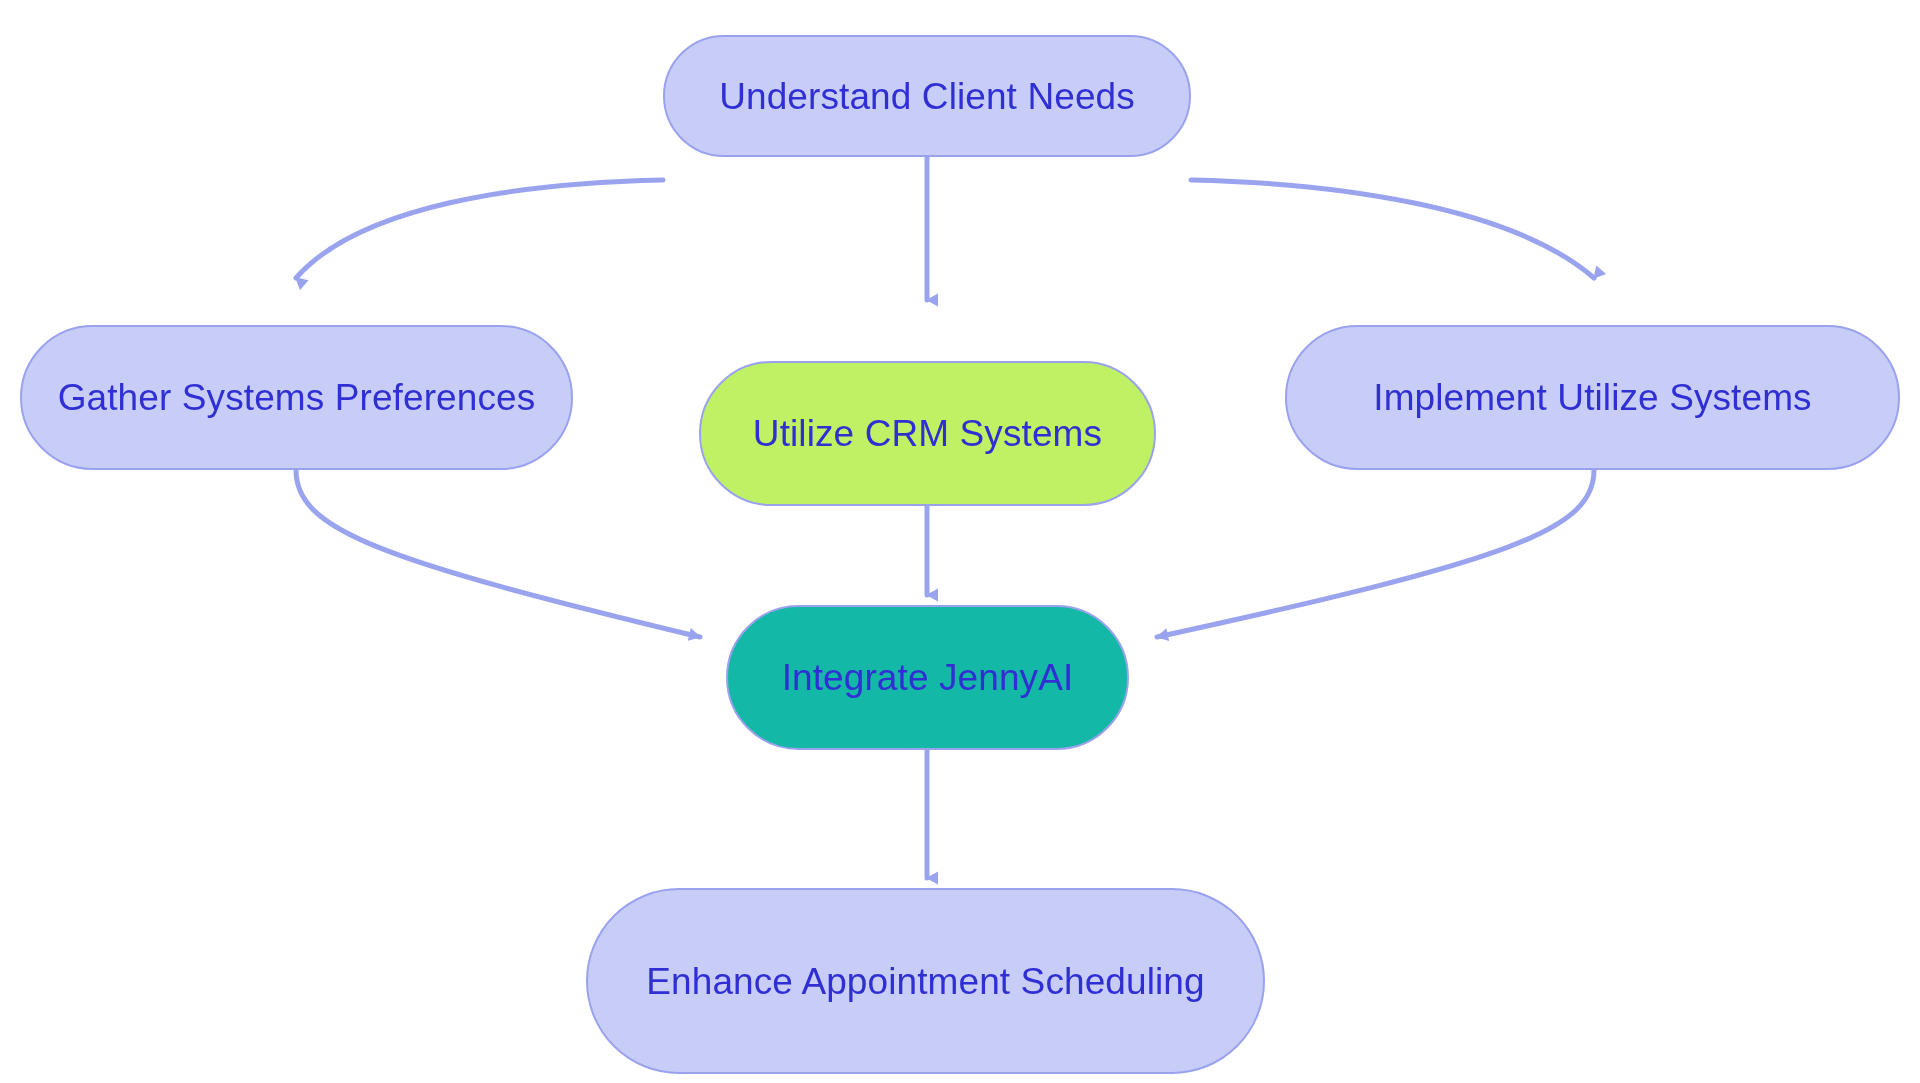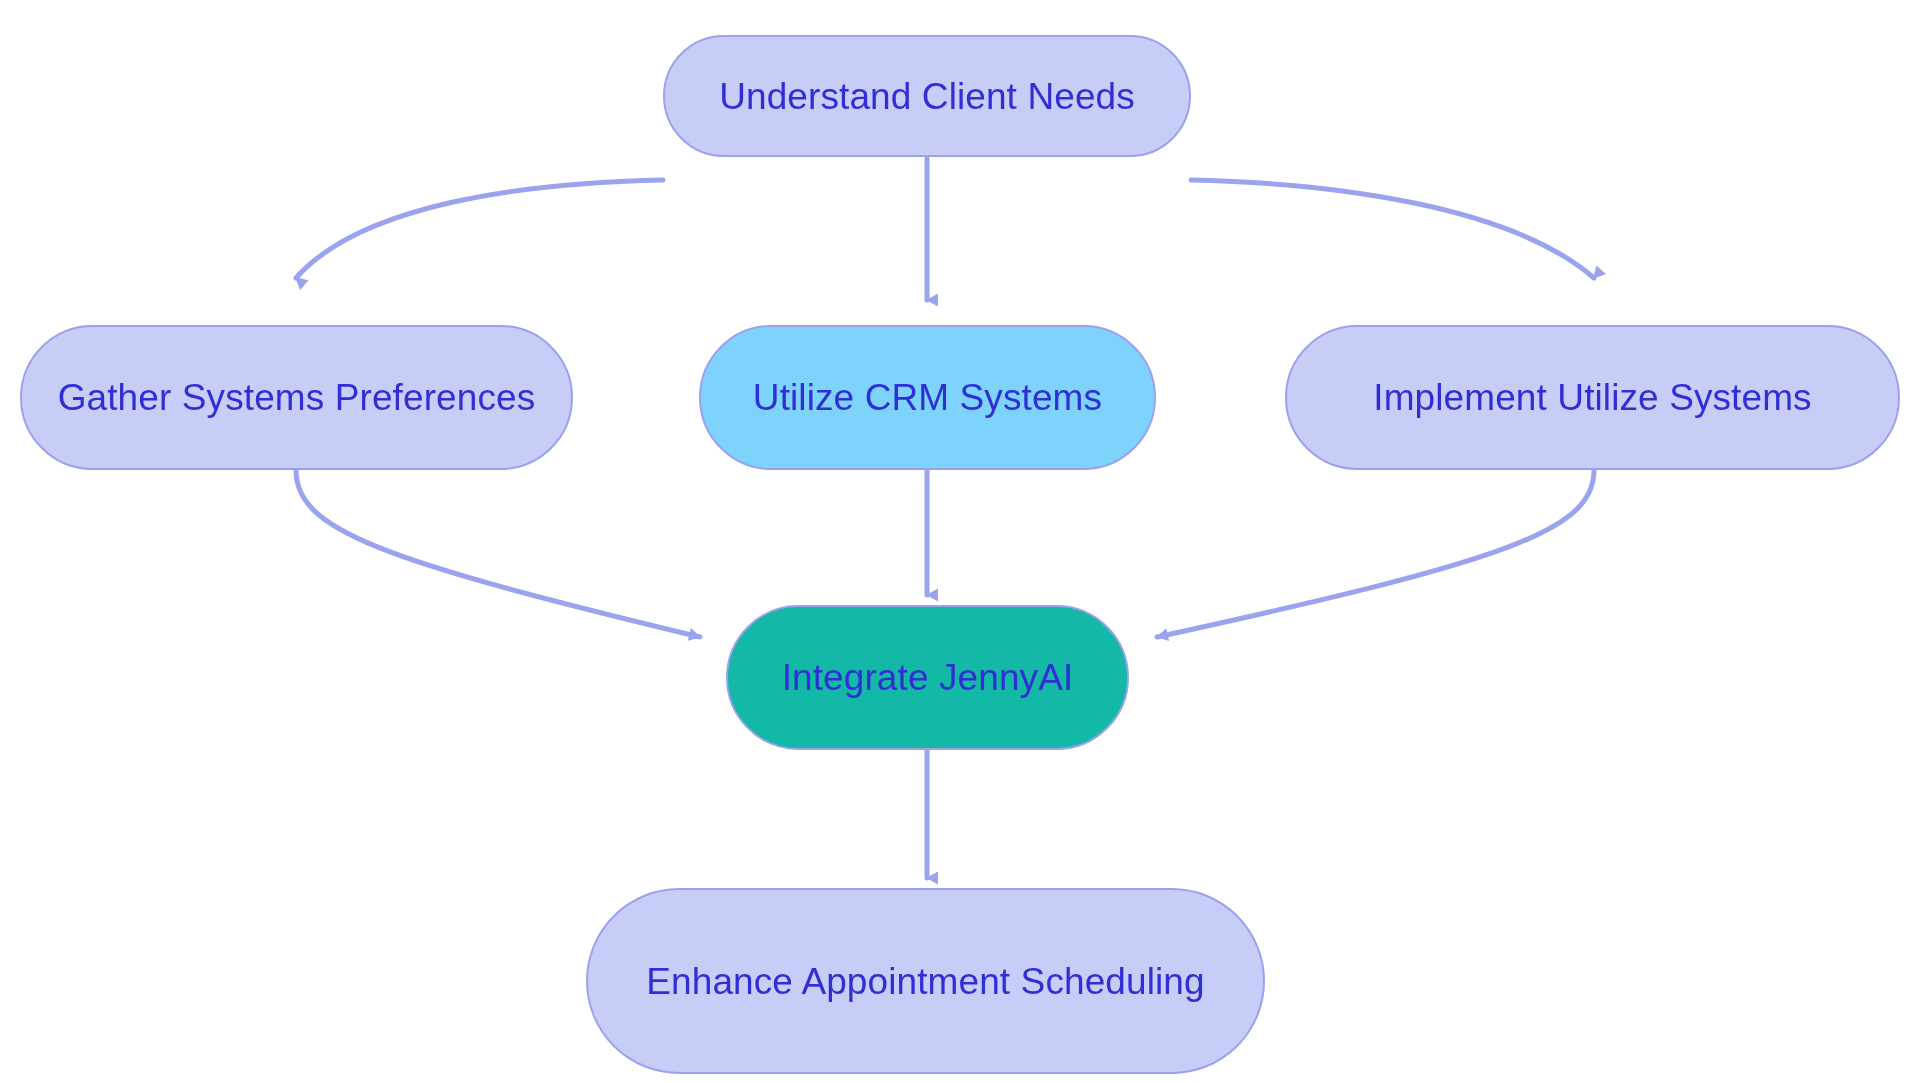--- a/index.html
+++ b/index.html
@@ -100,21 +100,21 @@
   </svg>
 
   <div class="node" id="node-understand-client-needs" style="background: rgb(200, 205, 248); border-color: rgb(154, 162, 238);">
     <span class="node-label" style="color: rgb(47, 47, 212);">Understand Client Needs</span>
   </div>
 
   <div class="node" id="node-gather-client-preferences" style="background: rgb(200, 205, 248); border-color: rgb(154, 162, 238);">
     <span class="node-label" style="color: rgb(47, 47, 212);">Gather Systems Preferences</span>
   </div>
 
-  <div class="node" id="node-utilize-crm-systems" style="background: #7dd3fc; border-color: rgb(154, 162, 238);">
+  <div class="node" id="node-utilize-crm-systems" style="background: #bef264; border-color: rgb(154, 162, 238); margin-top: 36px;">
     <span class="node-label" style="color: rgb(47, 47, 212);">Utilize CRM Systems</span>
   </div>
 
   <div class="node" id="node-implement-feedback-systems" style="background: rgb(200, 205, 248); border-color: rgb(154, 162, 238);">
     <span class="node-label" style="color: rgb(47, 47, 212);">Implement Utilize Systems</span>
   </div>
 
   <div class="node" id="node-integrate-jennyai" style="background: #14b8a6; border-color: rgb(154, 162, 238);">
     <span class="node-label" style="color: rgb(47, 47, 212);">Integrate JennyAI</span>
   </div>

